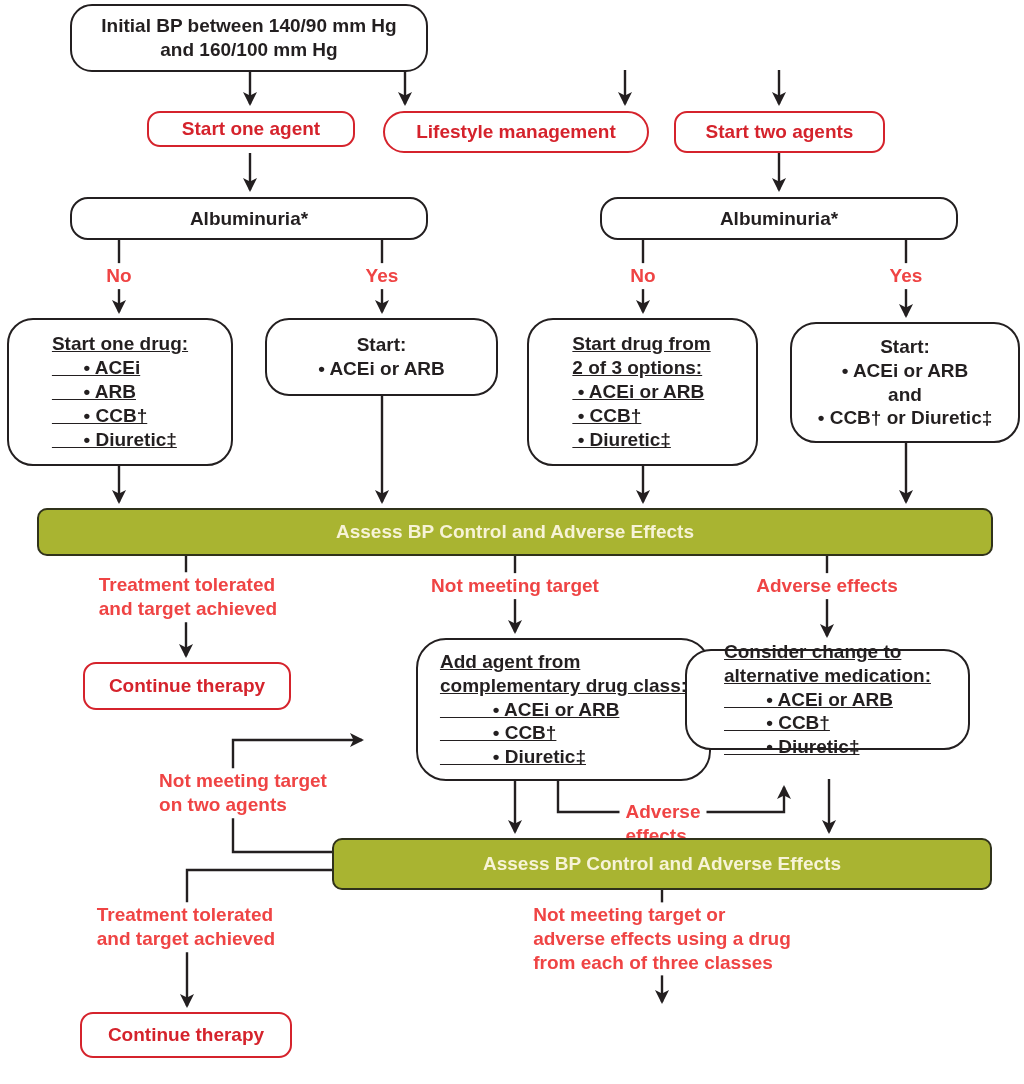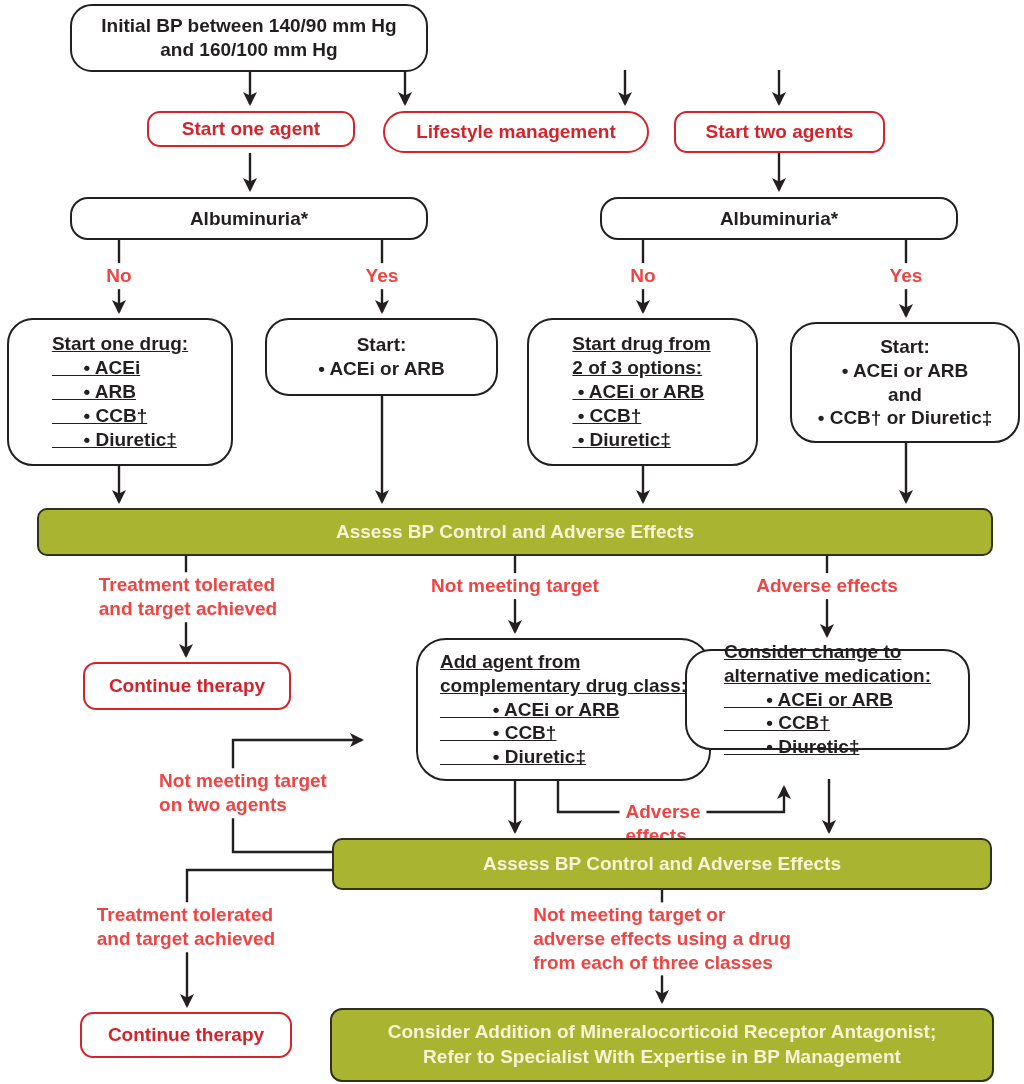--- a/index.html
+++ b/index.html
@@ -134,16 +134,14 @@
 
   <div class="bar" style="left:332px; top:838px; width:660px; height:52px;">Assess BP Control and Adverse Effects</div>
 
   <div class="lbl" style="left:186px; top:927px;">Treatment tolerated
 and target achieved</div>
   <div class="lbl" style="left:662px; top:939px;">Not meeting target or
 adverse effects using a drug
 from each of three classes</div>
 
   <div class="red-node" style="left:80px; top:1012px; width:212px; height:46px;">Continue therapy</div>
-  <div class="bar" style="left:330px; top:1008px; width:664px; height:74px; border-radius:12px;">Consider Addition of Mineralocorticoid Receptor Antagonist;
-Refer to Specialist With Expertise in BP Management</div>
 
 </div>
 
 </body></html>

